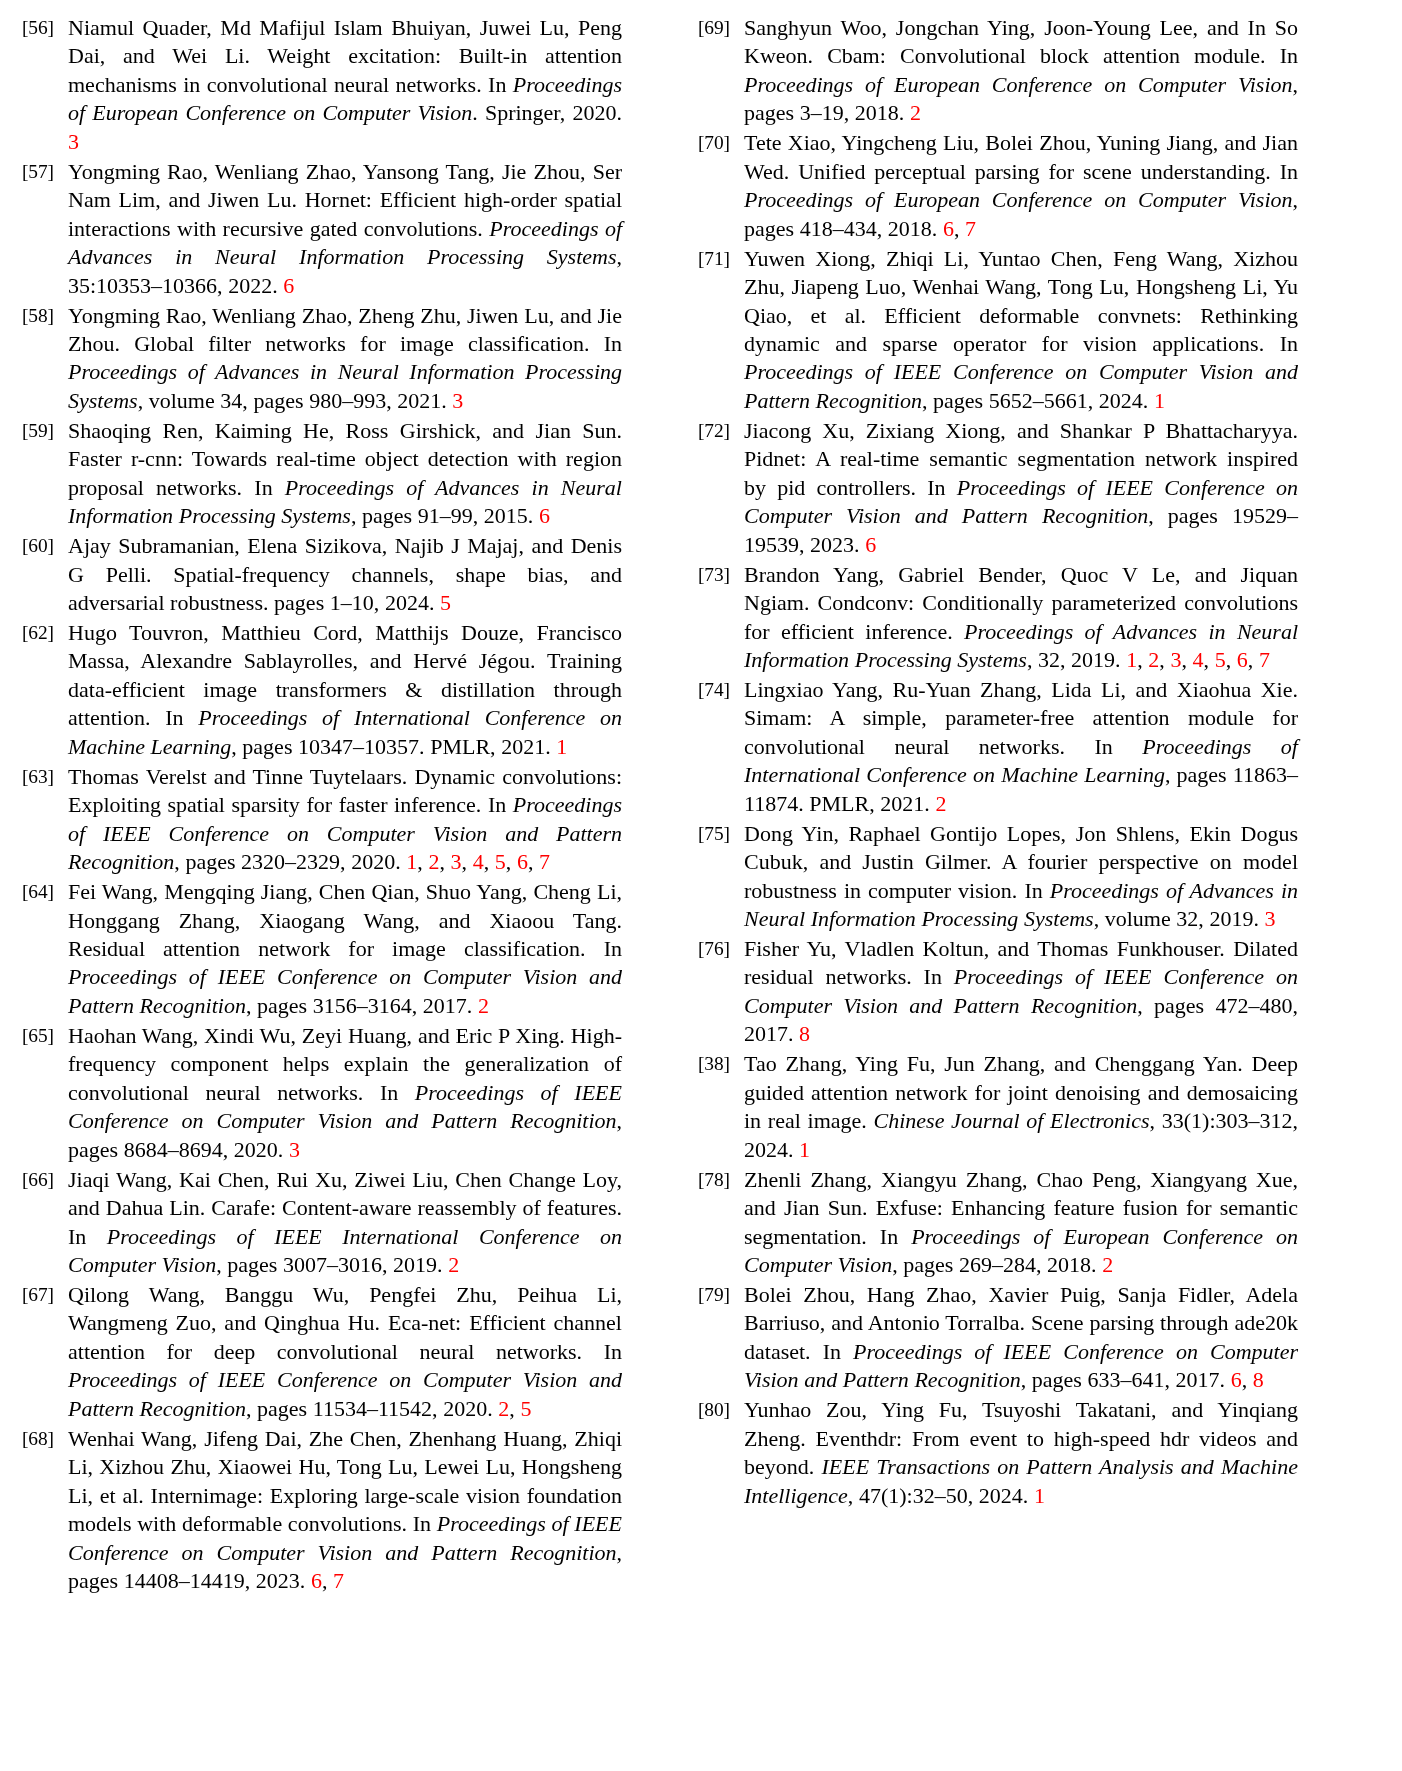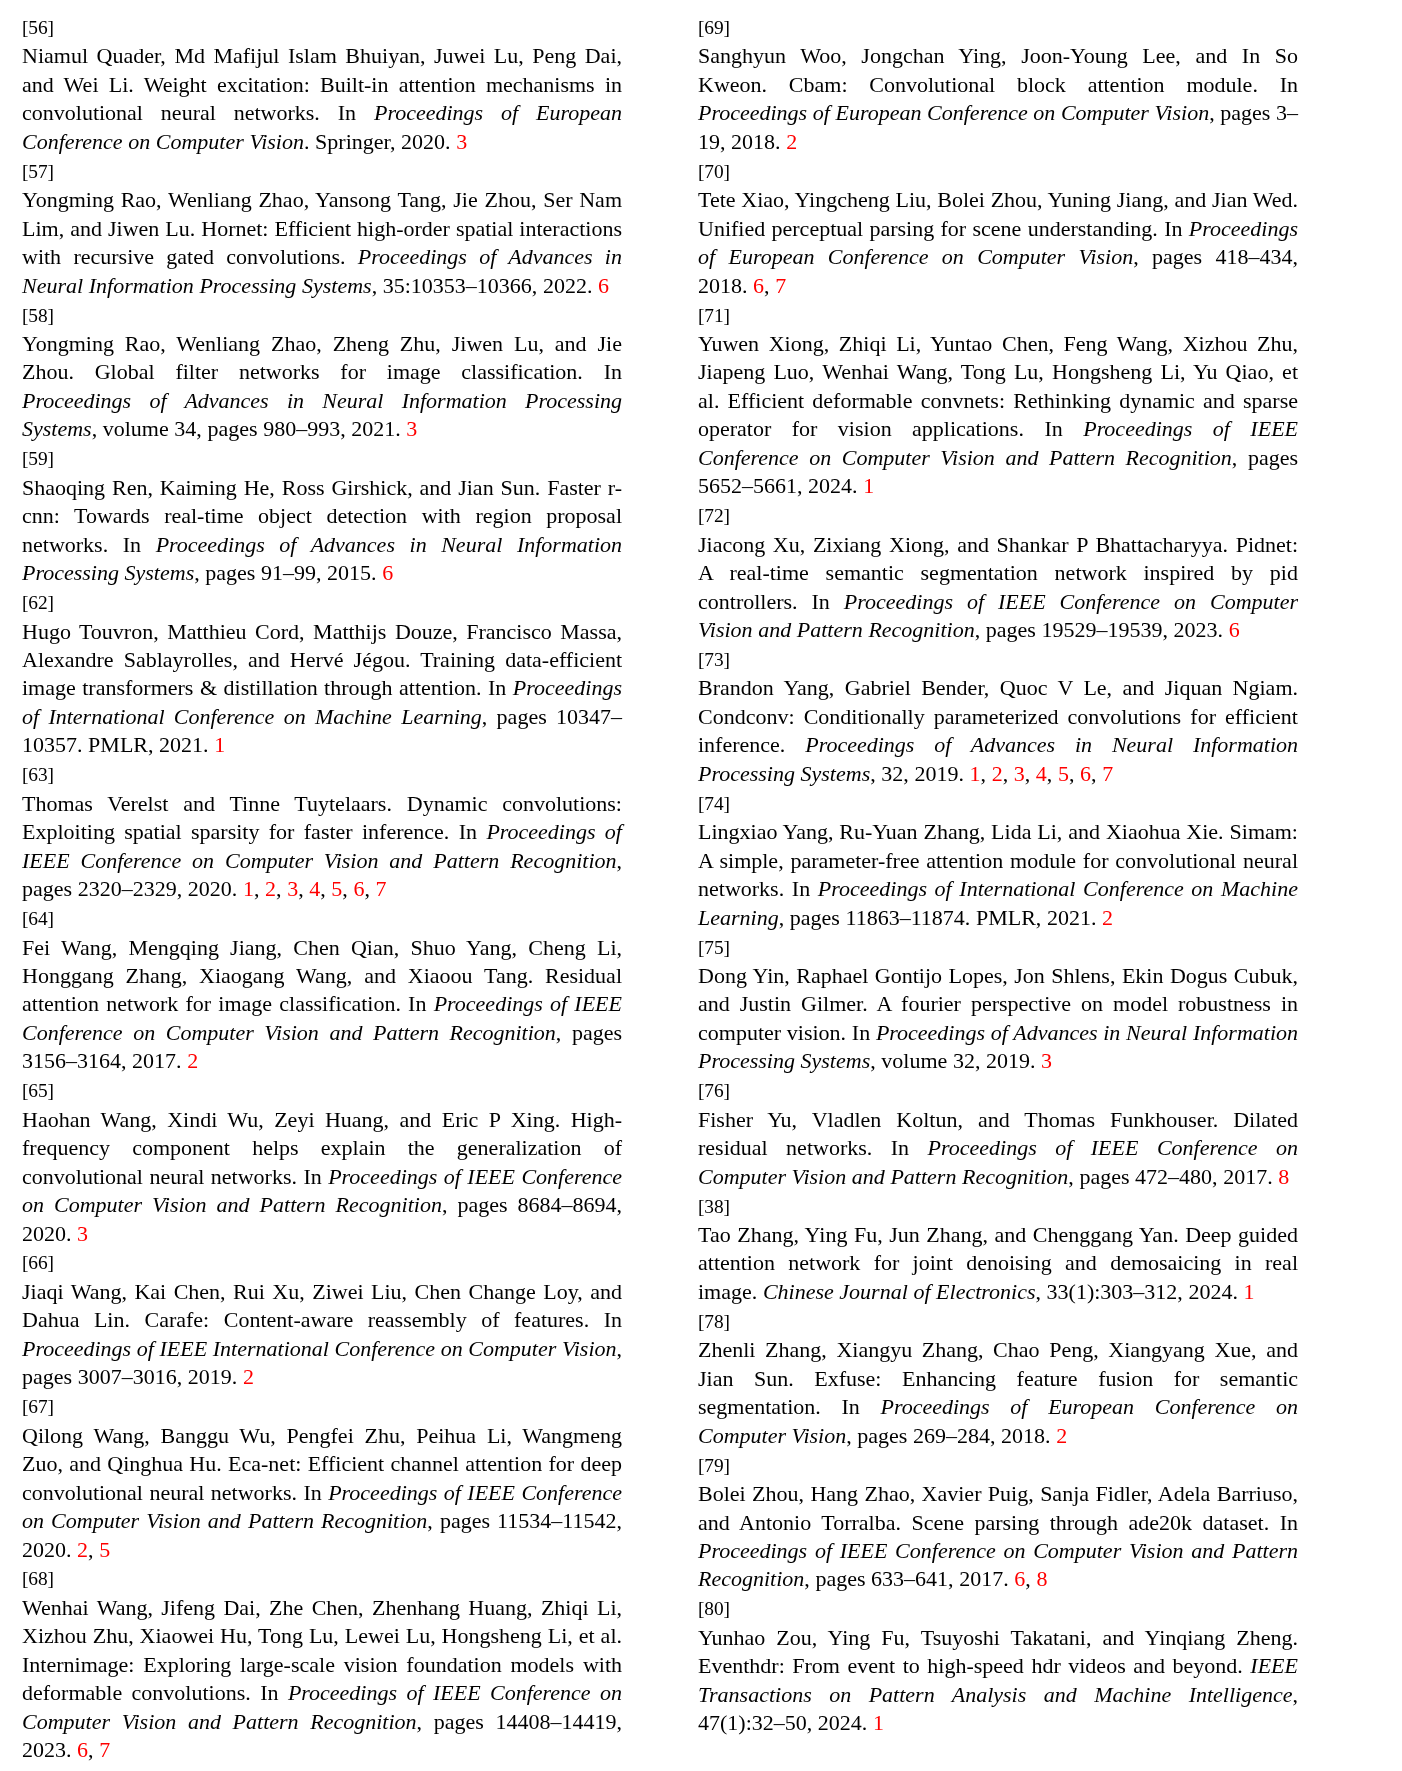--- a/index.html
+++ b/index.html
@@ -26,21 +26,21 @@
     flex-direction: row;
     align-items: flex-start;
     gap: 76px;
   }
   .column {
     width: 600px;
     flex: 0 0 600px;
   }
   .ref {
     display: flex;
-    flex-direction: column;
+    flex-direction: row;
     align-items: flex-start;
     margin-bottom: 1.5px;
   }
   .ref-number {
     flex: 0 0 auto;
     width: 46px;
     font-size: 19.4px;
     line-height: 28.45px;
     text-align: left;
     letter-spacing: -0.1px;
@@ -78,20 +78,24 @@
           <div class="ref-number">[57]</div>
           <div class="ref-body"><span>Yongming Rao, Wenliang Zhao, Yansong Tang, Jie Zhou, Ser Nam Lim, and Jiwen Lu.</span> <span>Hornet: Efficient high-order spatial interactions with recursive gated convolutions.</span> <i>Proceedings of Advances in Neural Information Processing Systems</i><span>, 35:10353–10366, 2022.</span> <span class="cite">6</span></div>
         </div>
         <div class="ref">
           <div class="ref-number">[58]</div>
           <div class="ref-body"><span>Yongming Rao, Wenliang Zhao, Zheng Zhu, Jiwen Lu, and Jie Zhou.</span> <span>Global filter networks for image classification.</span> <span>In</span> <i>Proceedings of Advances in Neural Information Processing Systems</i><span>, volume 34, pages 980–993, 2021.</span> <span class="cite">3</span></div>
         </div>
         <div class="ref">
           <div class="ref-number">[59]</div>
           <div class="ref-body"><span>Shaoqing Ren, Kaiming He, Ross Girshick, and Jian Sun.</span> <span>Faster r-cnn: Towards real-time object detection with region proposal networks.</span> <span>In</span> <i>Proceedings of Advances in Neural Information Processing Systems</i><span>, pages 91–99, 2015.</span> <span class="cite">6</span></div>
+        </div>
+        <div class="ref">
+          <div class="ref-number">[60]</div>
+          <div class="ref-body"><span>Ajay Subramanian, Elena Sizikova, Najib J Majaj, and Denis G Pelli.</span> <span>Spatial-frequency channels, shape bias, and adversarial robustness.</span> <span>pages 1–10, 2024.</span> <span class="cite">5</span></div>
         </div>
         <div class="ref">
           <div class="ref-number">[62]</div>
           <div class="ref-body"><span>Hugo Touvron, Matthieu Cord, Matthijs Douze, Francisco Massa, Alexandre Sablayrolles, and Hervé Jégou.</span> <span>Training data-efficient image transformers &amp; distillation through attention.</span> <span>In</span> <i>Proceedings of International Conference on Machine Learning</i><span>, pages 10347–10357. PMLR, 2021.</span> <span class="cite">1</span></div>
         </div>
         <div class="ref">
           <div class="ref-number">[63]</div>
           <div class="ref-body"><span>Thomas Verelst and Tinne Tuytelaars.</span> <span>Dynamic convolutions: Exploiting spatial sparsity for faster inference.</span> <span>In</span> <i>Proceedings of IEEE Conference on Computer Vision and Pattern Recognition</i><span>, pages 2320–2329, 2020.</span> <span class="cite">1</span><span class="cite-sep">, </span><span class="cite">2</span><span class="cite-sep">, </span><span class="cite">3</span><span class="cite-sep">, </span><span class="cite">4</span><span class="cite-sep">, </span><span class="cite">5</span><span class="cite-sep">, </span><span class="cite">6</span><span class="cite-sep">, </span><span class="cite">7</span></div>
         </div>
         <div class="ref">

